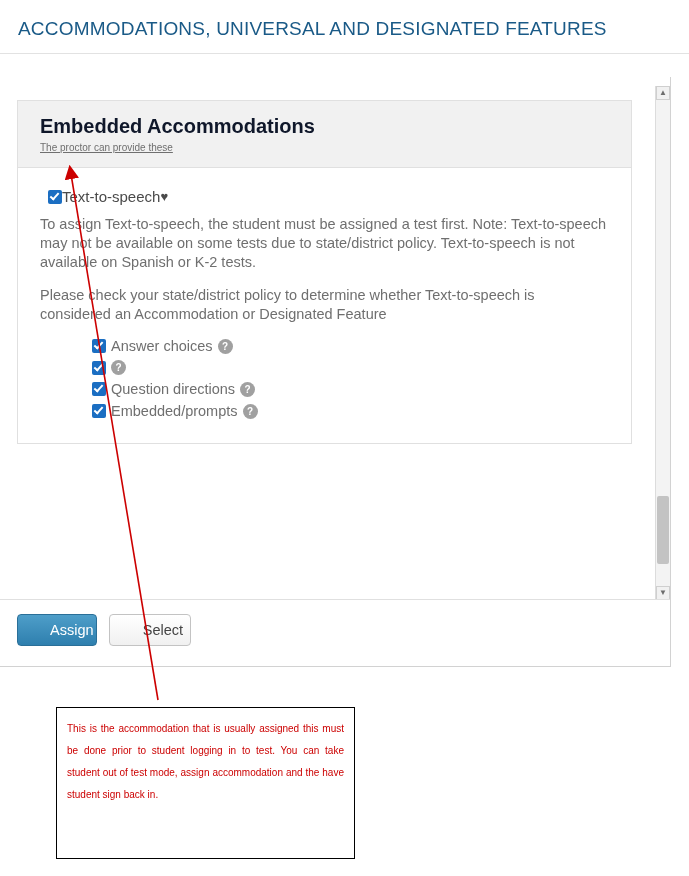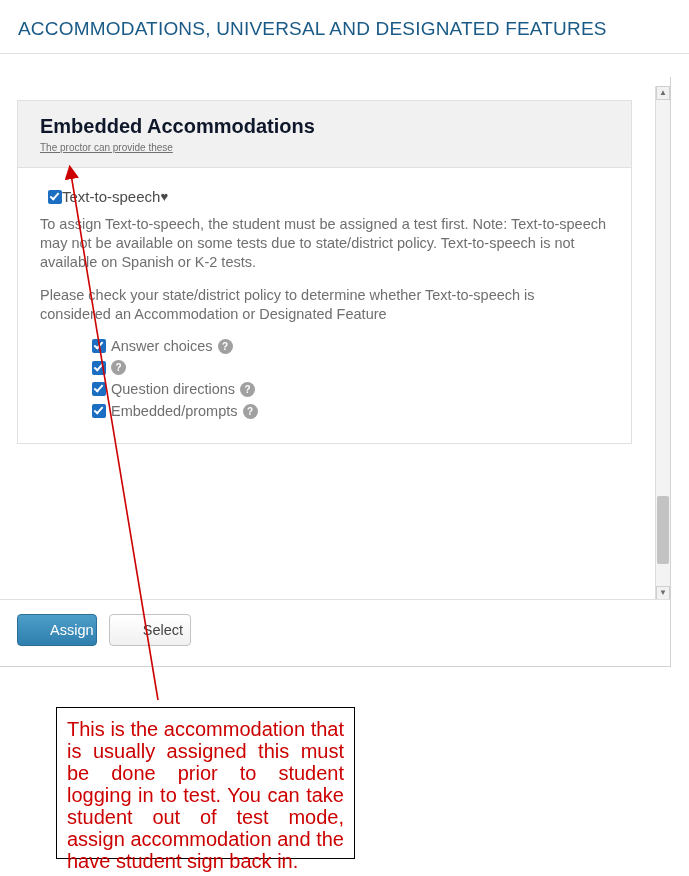--- a/index.html
+++ b/index.html
@@ -257,21 +257,21 @@
     top: 707px;
     width: 299px;
     height: 152px;
     border: 1px solid #000000;
     background: #ffffff;
     box-sizing: border-box;
     padding: 10px 10px 0 10px;
   }
   .annot-text {
     margin: 0;
-    font-size: 20px;
+    font-size: 10px;
     line-height: 22px;
     color: #cc0000;
     text-align: justify;
   }
   .annot-arrow {
     position: absolute;
     left: 0;
     top: 0;
     width: 689px;
     height: 876px;

